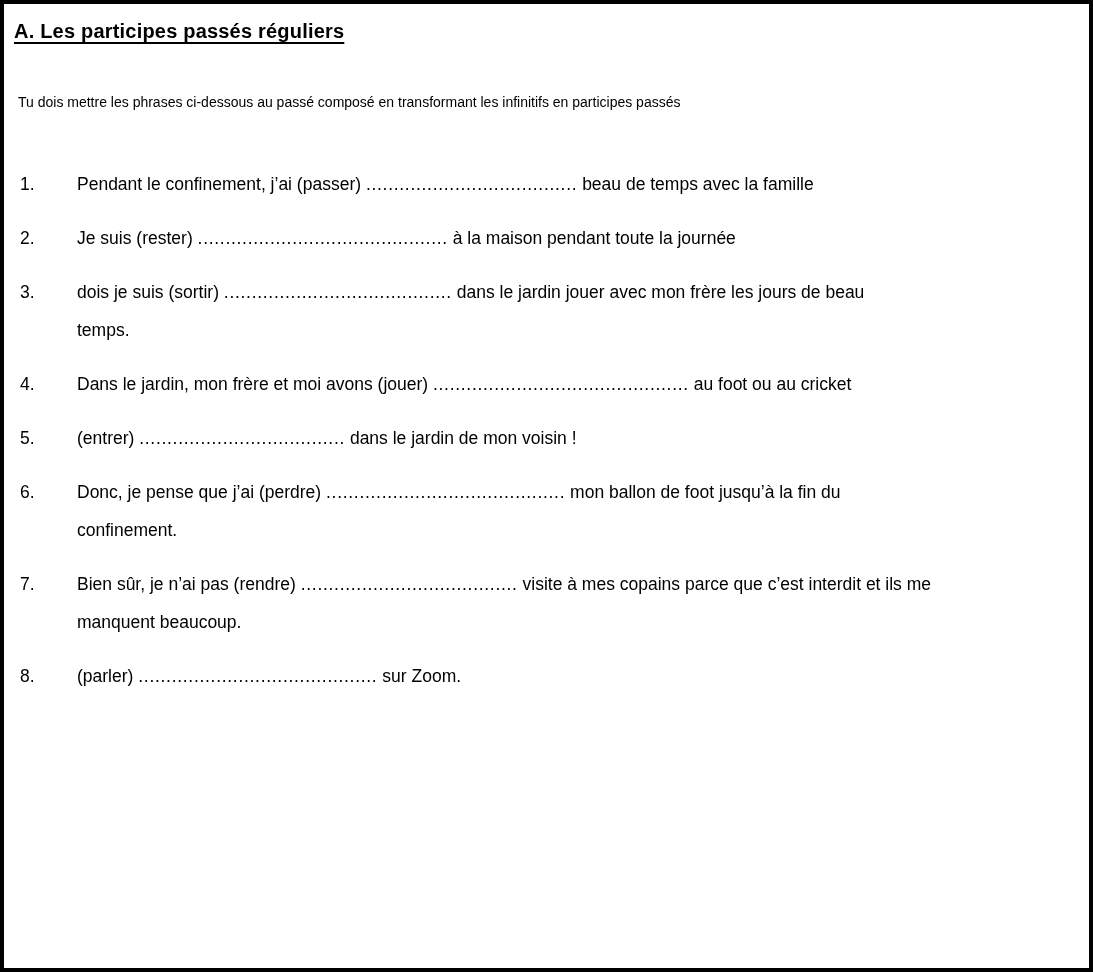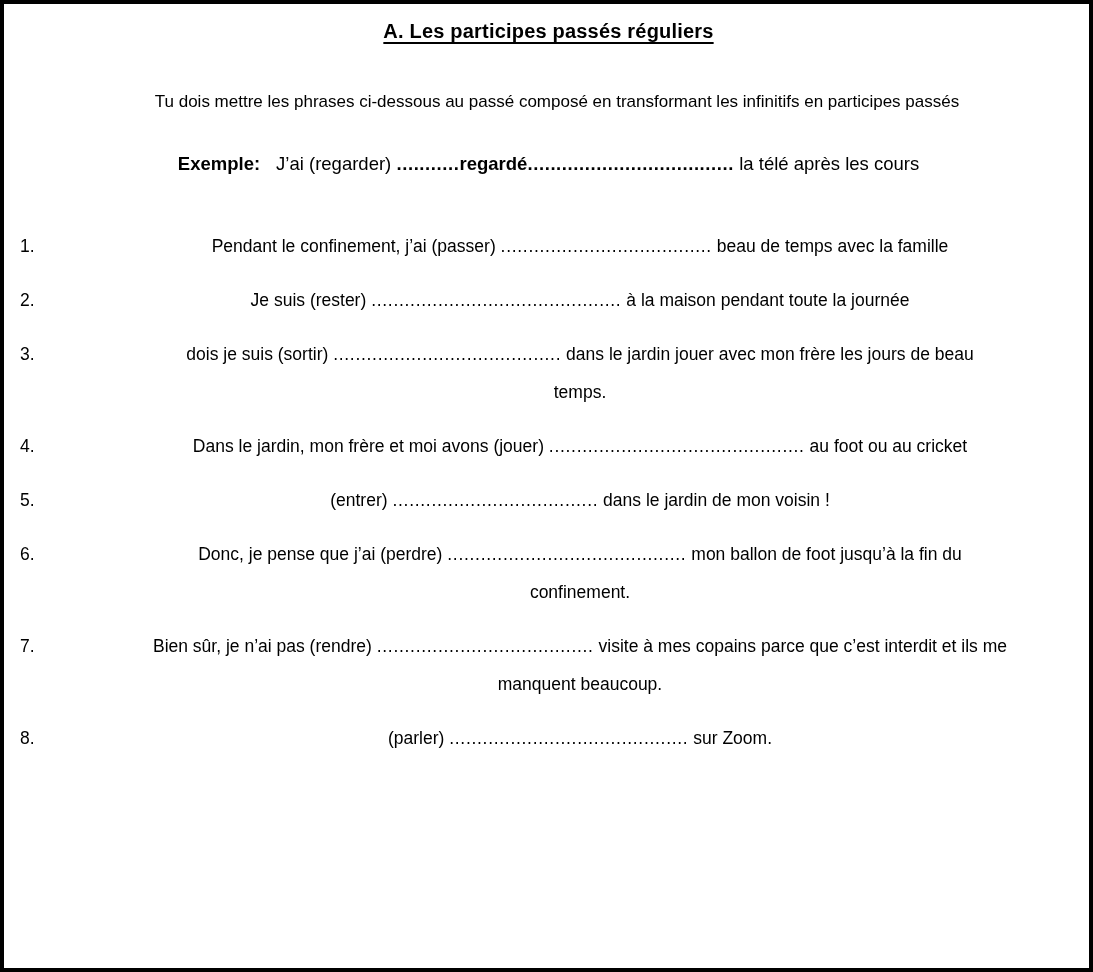--- a/index.html
+++ b/index.html
@@ -21,40 +21,39 @@
     width: 1093px;
     height: 972px;
     border: 4px solid #000000;
     background: #ffffff;
     padding: 14px 0 0 0;
   }
 
   .inner {
     box-sizing: border-box;
     padding: 0 6px 0 6px;
-    text-align: center;
   }
 
   
   .heading {
     font-size: 20px;
     font-weight: bold;
     letter-spacing: 0.2px;
     text-decoration: underline;
     text-underline-offset: 4px;
     margin: 0 0 0 4px;
     line-height: 26px;
     white-space: nowrap;
   }
 
   
   .instruction {
-    font-size: 17px;
+    font-size: 14px;
     line-height: 24px;
-    margin: 46px 0 0 21px;
+    margin: 46px 0 0 8px;
     white-space: nowrap;
   }
 
   
   .example {
     font-size: 18.5px;
     line-height: 24px;
     margin: 38px 0 0 4px;
     white-space: nowrap;
   }
@@ -108,23 +107,20 @@
 </head>
 <body>
 
 <div class="page">
   <div class="inner">
 
     <h1 class="heading">A. Les participes passés réguliers</h1>
 
     <p class="instruction">Tu dois mettre les phrases ci-dessous au passé composé en transformant les infinitifs en participes passés</p>
 
-    <p class="example">
-      <span class="label">Exemple:</span><span class="spacer"></span><span>J’ai (regarder) </span><span class="dots-b">...........</span><span class="answer">regardé</span><span class="dots-b">....................................</span><span> la télé après les cours</span>
-    </p>
 
     <div class="list">
 
       <div class="item">
         <span class="num">1.</span>
         <div class="line"><span>Pendant le confinement, j’ai (passer) </span><span class="dots">......................................</span><span> beau de temps avec la famille</span></div>
       </div>
 
       <div class="item">
         <span class="num">2.</span>

